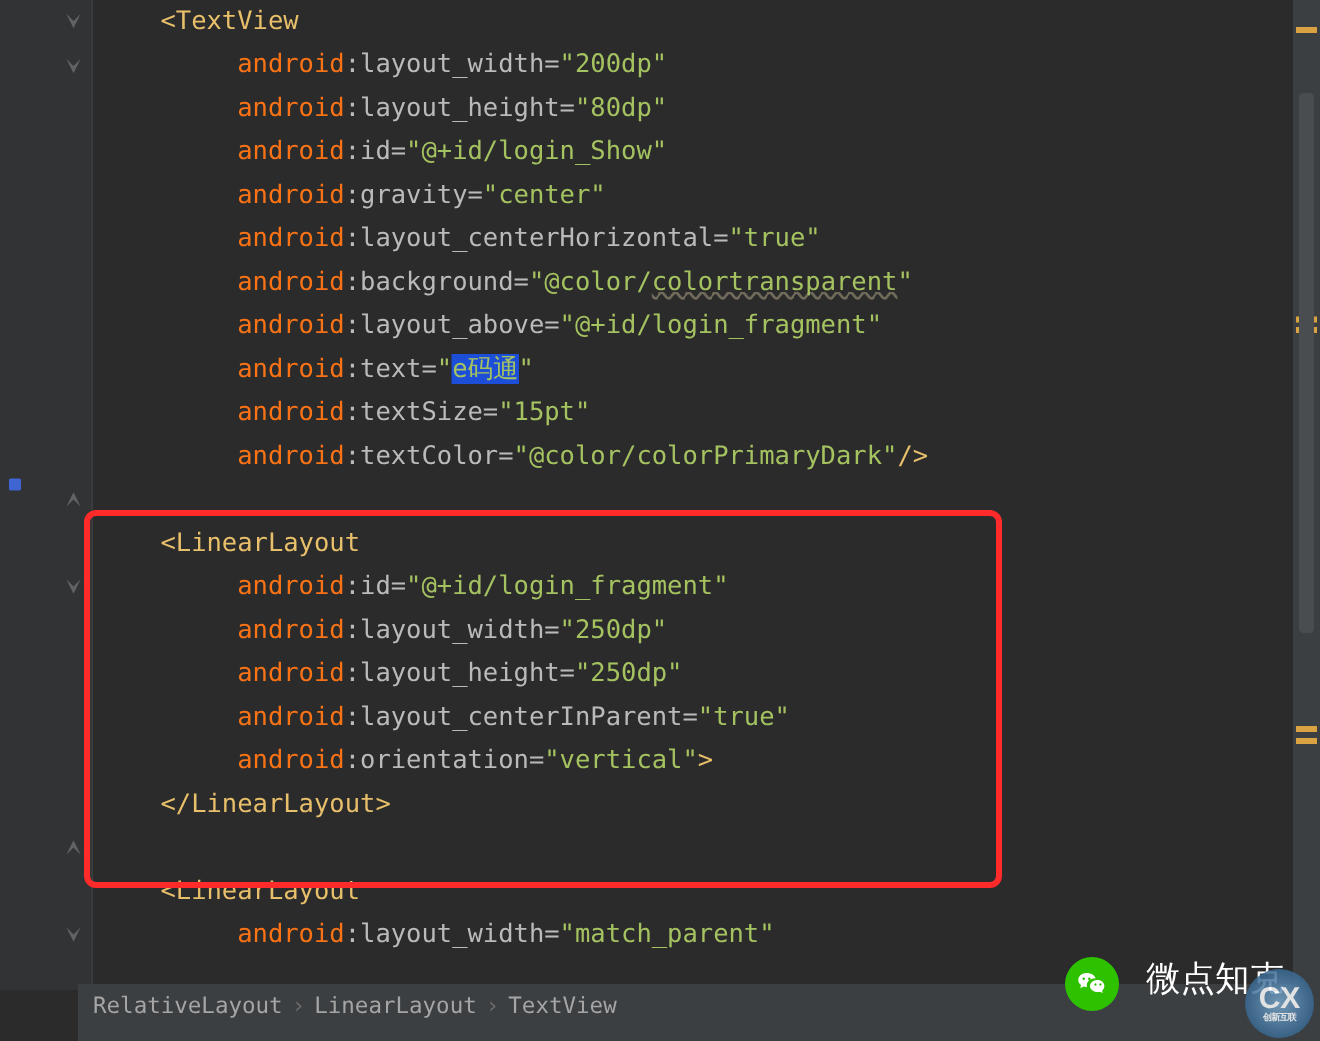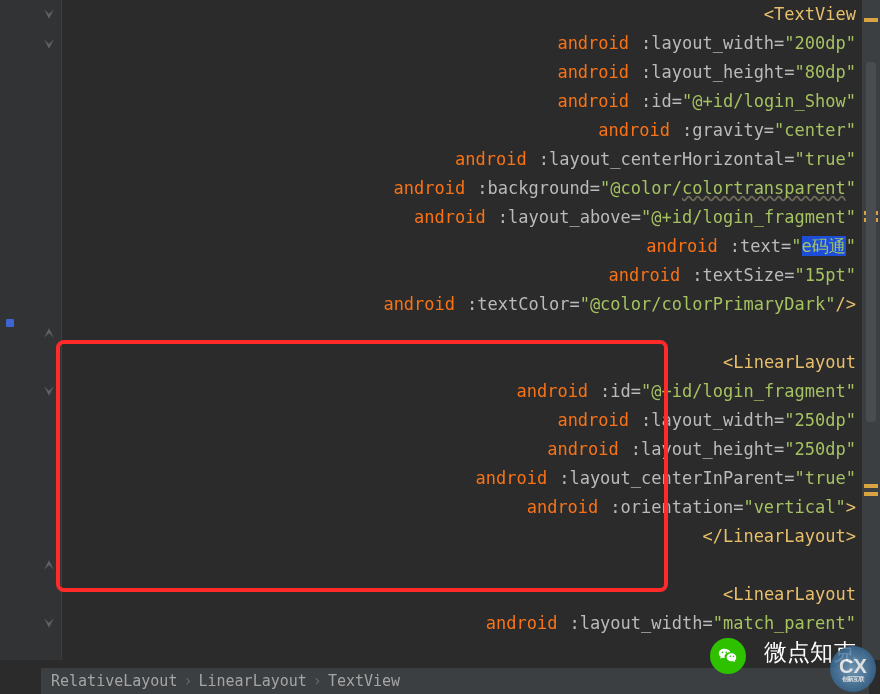--- a/index.html
+++ b/index.html
@@ -22,25 +22,24 @@
   .bp-col { position:absolute; left:0; top:0; width:20px; height:100%; background:#313335;}
   .bp { position:absolute; left:6px; width:8px; height:8px; background:#3f65d3; border-radius:1px;}
   .fold { position:absolute; right:6px; font-size:12px; color:#606366; }
   .fold svg { width:12px; height:12px; }
   .code {
     position: absolute;
     left: 66px; top: 0;
     width: 790px;
     white-space: pre;
     color: #a9b7c6;
-    text-align: right;
   }
   .line { height: 29px; display:block; }
   .tag { color: #e8bf6a; }
-  .attr { color: #bababa; padding-left: 12px; }
+  .attr { color: #bababa; }
   .ns { color: #f97316; }
   .str { color: #a5c261; }
   .strref { color: #a5c261; }
   .hl { background:#1d4ed8; }
   .underline { text-decoration: underline wavy #6f6a5a; text-decoration-skip-ink:none; }
   .red-box {
     position:absolute;
     left:56px; top:340px;
     width:612px; height:252px;
     border:4px solid #ff2a2a;
@@ -48,24 +47,24 @@
     pointer-events:none;
   }
   .right-rail {
     position:absolute; right:0; top:0; width:18px; height:660px;
     background:#3c3f41;
   }
   .marker { position:absolute; right:2px; width:14px; height:4px; }
   .m-warn { background:#d9a343; }
   .scrollbar-track { position:absolute; right:4px; top:62px; width:10px; height:360px; background:#4a4d4f; border-radius:3px; }
   .breadcrumb {
-    position:absolute; left:41px; bottom:0; height:26px;
+    position:absolute; left:52px; bottom:0; height:38px;
     width:calc(100% - 52px);
     background:#3c3f41;
-    display:flex; align-items:center;
+    display:flex; 
     color:#a5a5a5; font-size:15px;
     padding-left:10px;
   }
   .bc-sep { color:#6b6b6b; margin:0 6px;}
   .wechat {
     position:absolute; right:24px; bottom:20px;
     display:flex; gap:18px;
     color:#fff; font-family: sans-serif;
     font-size:23px;
   }

